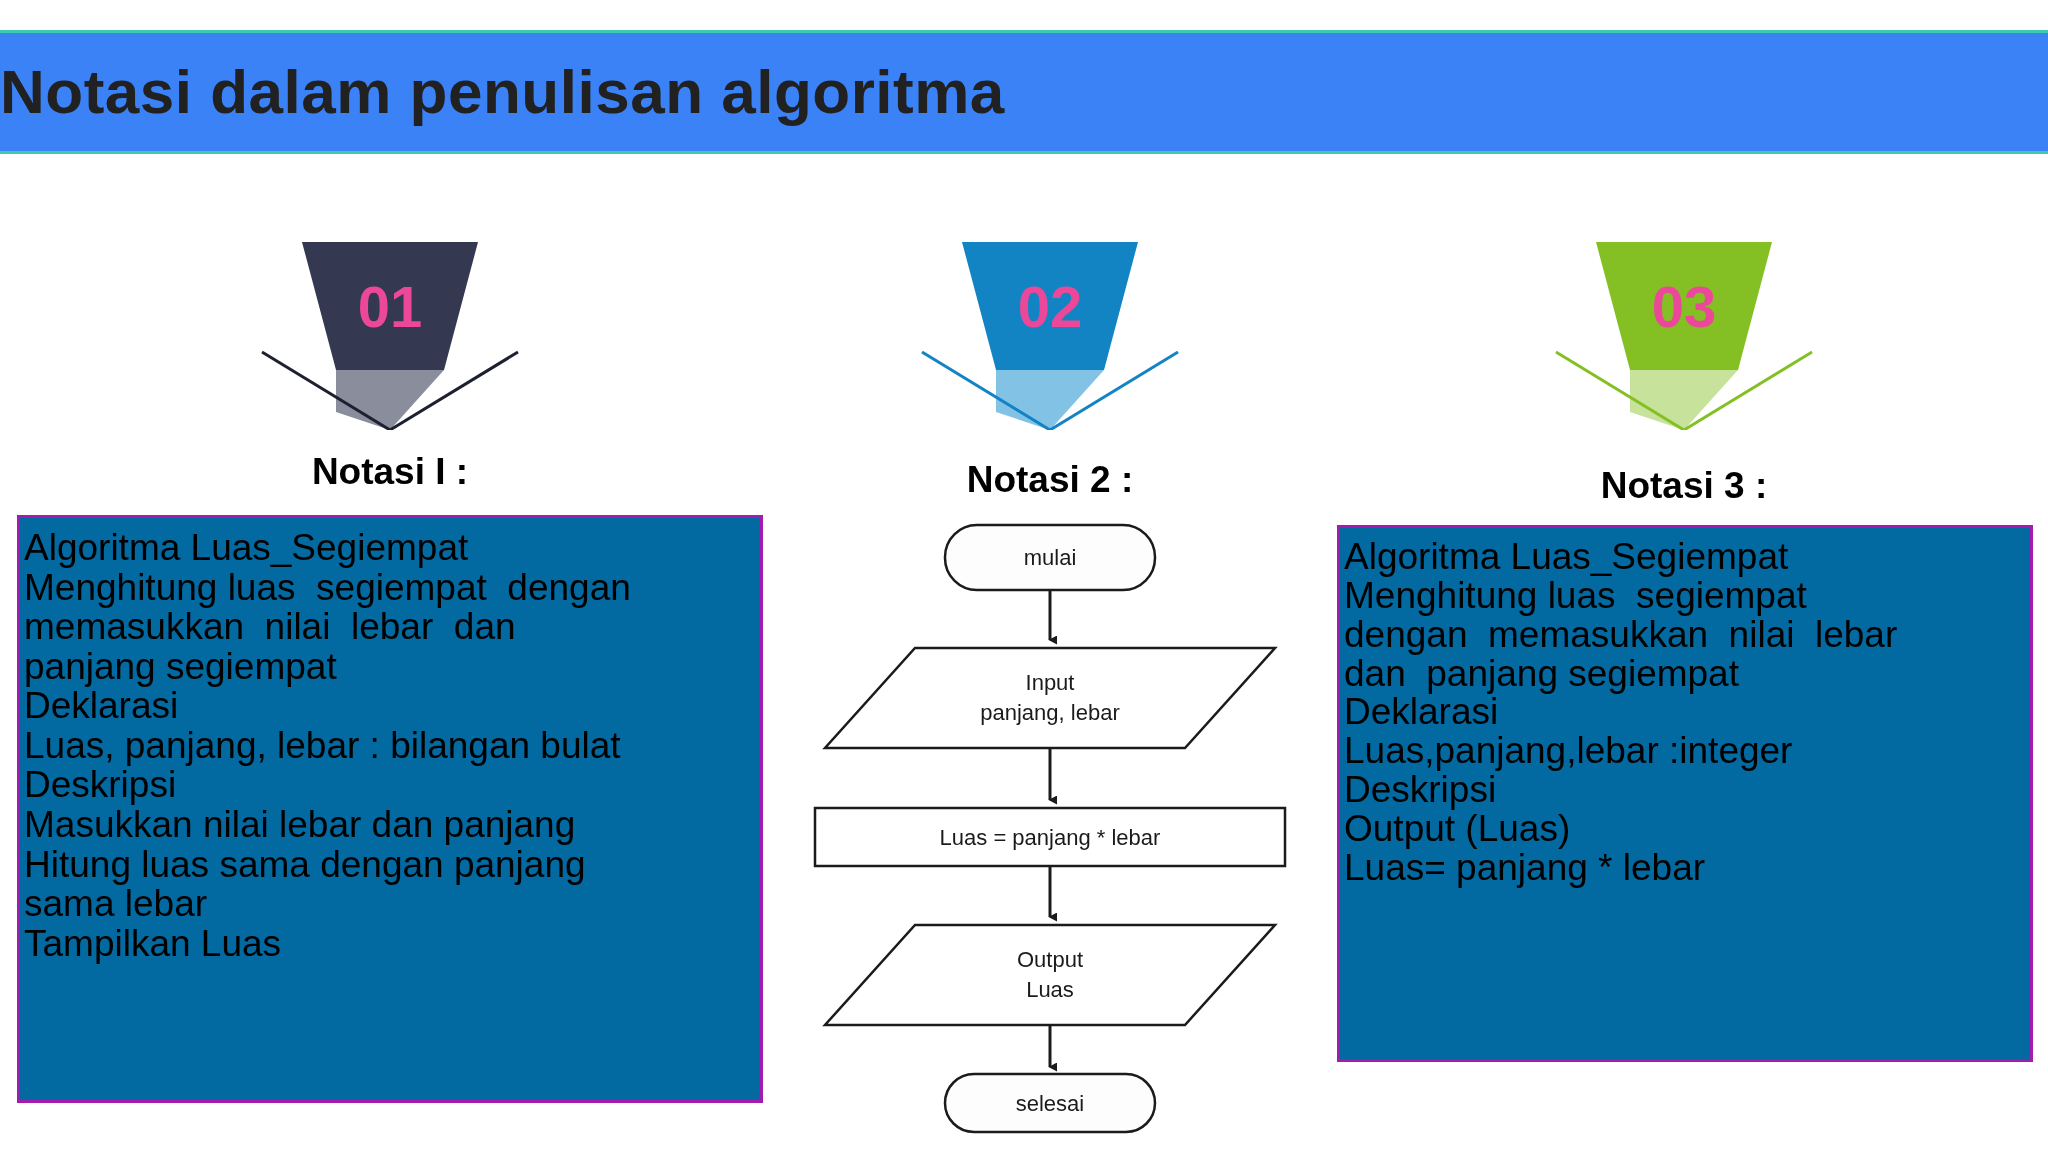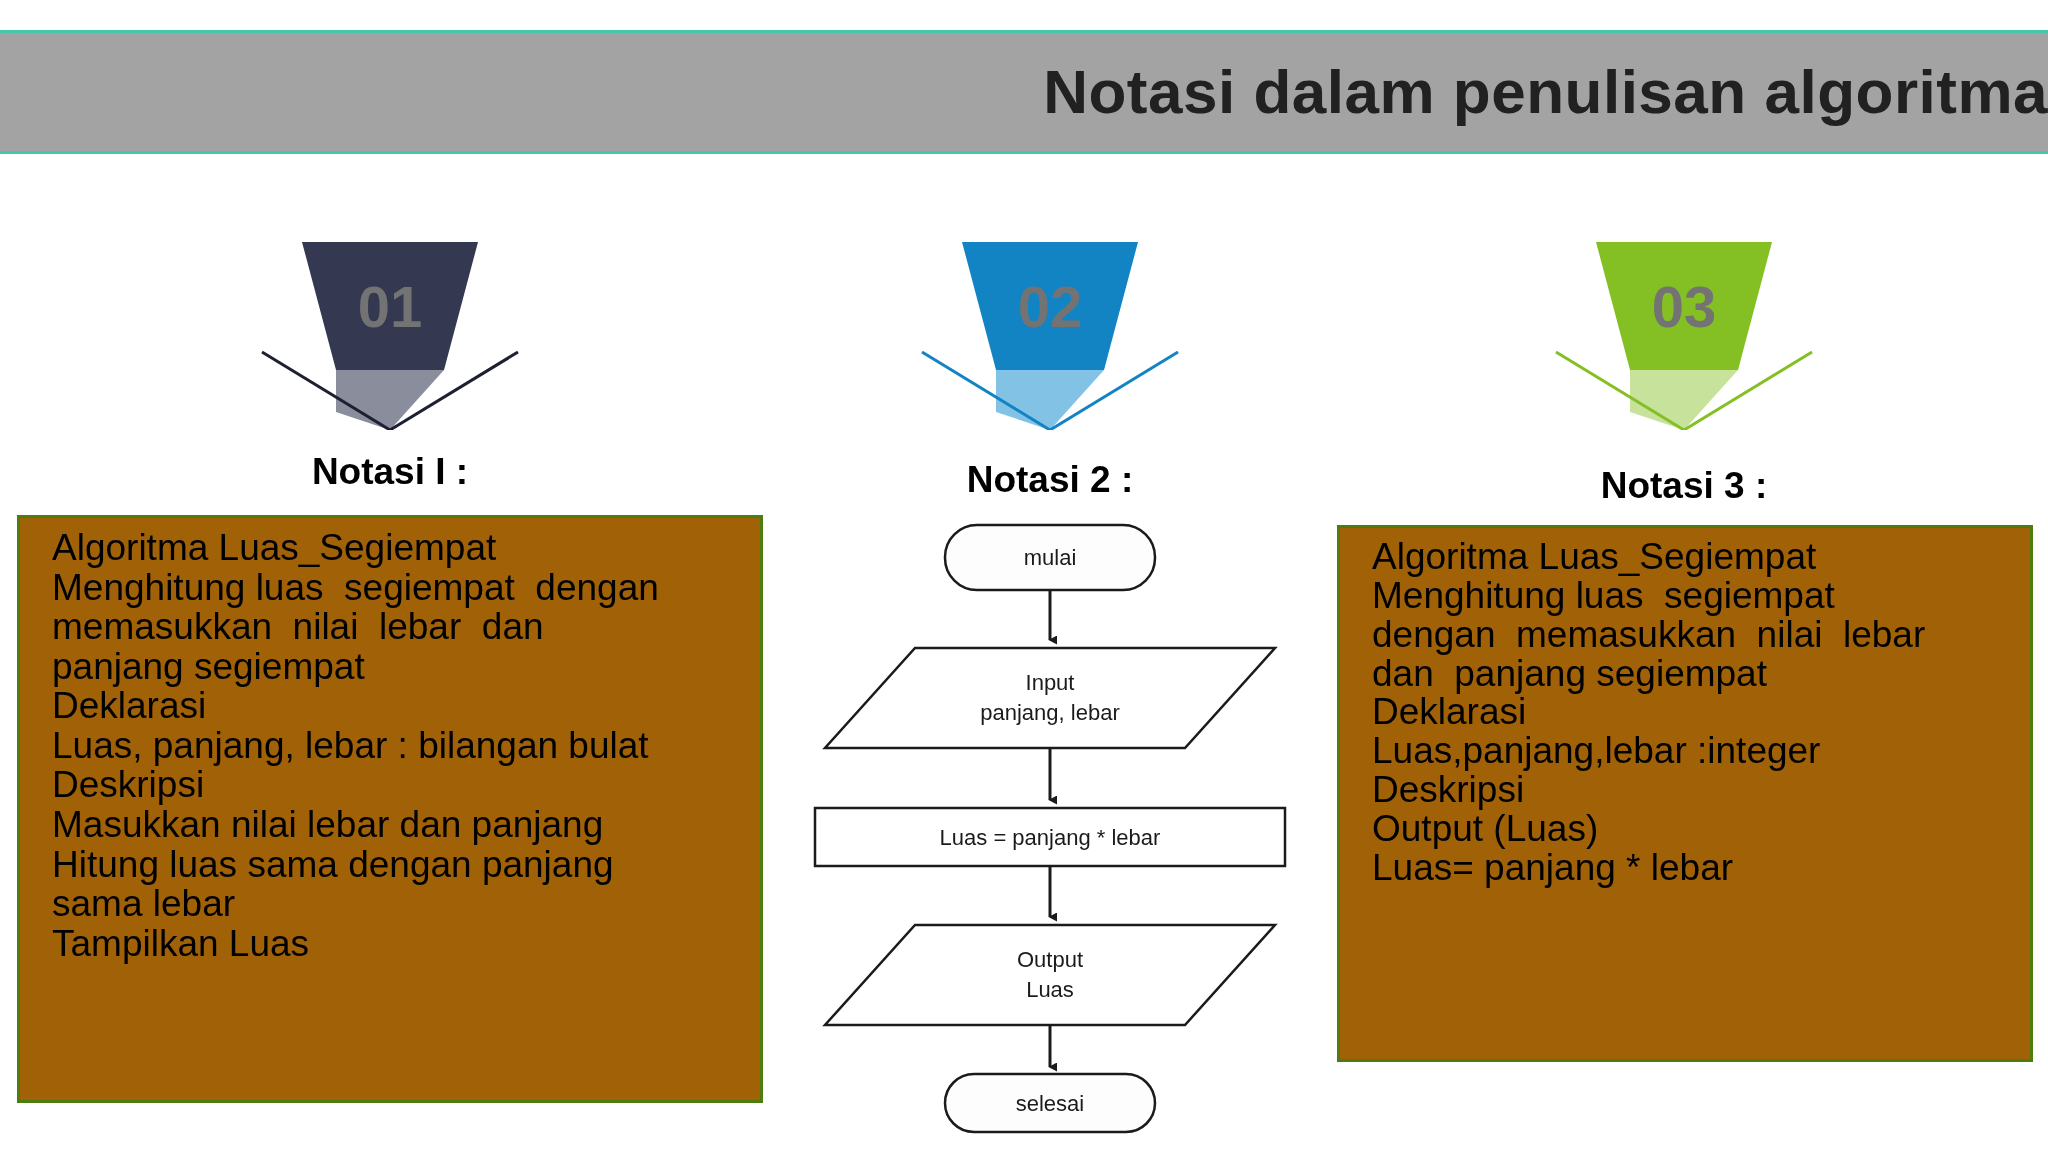--- a/index.html
+++ b/index.html
@@ -17,26 +17,26 @@
   }
 
   
   #title-banner {
     position: absolute;
     left: 0;
     top: 30px;
     width: 2048px;
     height: 124px;
     box-sizing: border-box;
-    background: #a3a3a3;
+    background: #3b82f6;
     border-top: 3px solid #3fc9ad;
     border-bottom: 3px solid #3fc9ad;
     display: flex;
     align-items: center;
-    justify-content: flex-end;
+    justify-content: flex-start;
   }
   #title-banner .title-text {
     font-size: 62px;
     font-weight: bold;
     color: #212121;
     letter-spacing: 0.5px;
     white-space: nowrap;
     line-height: 1;
   }
 
@@ -58,44 +58,44 @@
   }
   .funnel svg { display: block; }
   .funnel .num {
     position: absolute;
     top: 38px;
     left: 0;
     width: 260px;
     text-align: center;
     font-size: 58px;
     font-weight: bold;
-    color: #737373;
+    color: #ec4899;
     line-height: 1;
     pointer-events: none;
   }
 
   
   .notasi-label {
     text-align: center;
     font-size: 37px;
     font-weight: bold;
     color: #000000;
     line-height: 1.1;
   }
   #label-1 { margin-top: 22px; }
   #label-2 { margin-top: 30px; }
   #label-3 { margin-top: 36px; }
 
   
   .textbox {
     position: absolute;
     box-sizing: border-box;
-    border: 3px solid #4d7c0f;
-    background: #a16207;
-    padding: 10px 16px 10px 32px;
+    border: 3px solid #a21caf;
+    background: #0369a1;
+    padding: 10px 16px 10px 4px;
   }
   .textbox .line {
     font-size: 37px;
     color: #000000;
     line-height: 1.07;
     white-space: pre;
   }
   #textbox-1 {
     left: 17px;
     top: 515px;

